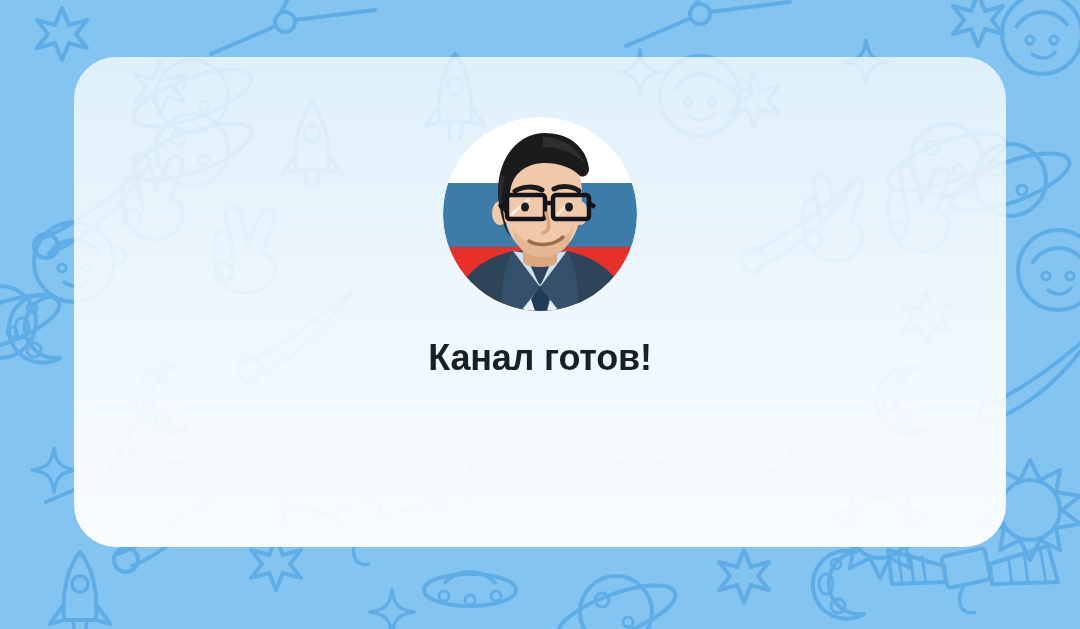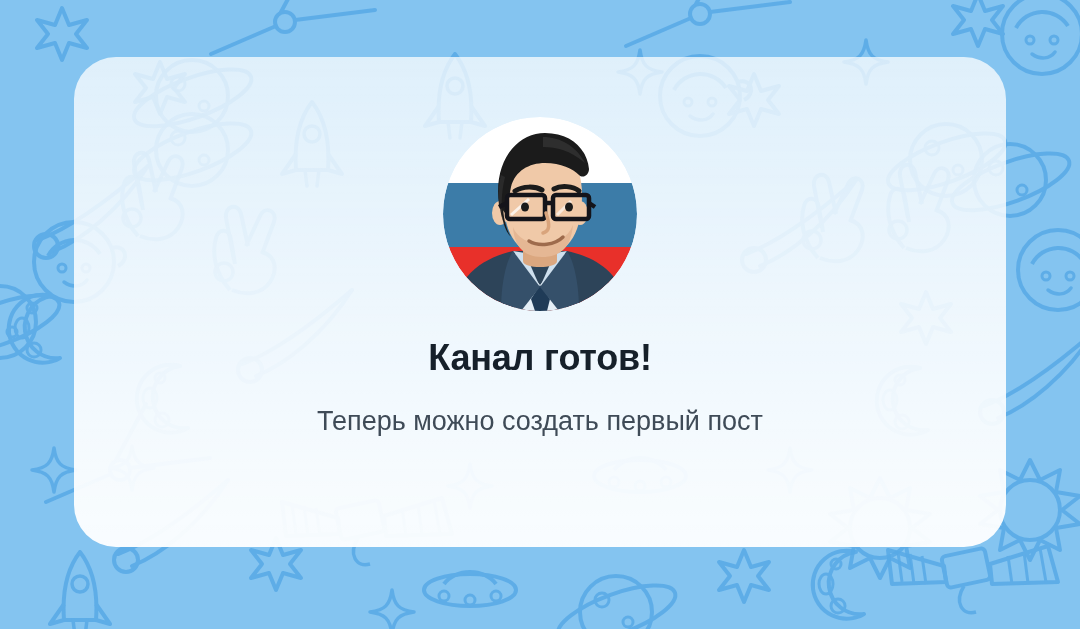--- a/index.html
+++ b/index.html
@@ -307,19 +307,18 @@
             <path d="M103,96 C107,108 107,114 100,116" stroke="#d9a47c" stroke-width="3.5" fill="none" stroke-linecap="round"></path>
 
             <path d="M86,124 C96,130 112,128 120,120" stroke="#9e6b4c" stroke-width="3.5" fill="none" stroke-linecap="round"></path>
           </g>
         </svg>
       </div>
 
       <div class="title">Канал готов!</div>
 
       <div class="subtitle">
-        <span class="line">Теперь можно создать первый пост</span>
       </div>
 
     </div>
   </div>
 
 </div>
 
 </body></html>

